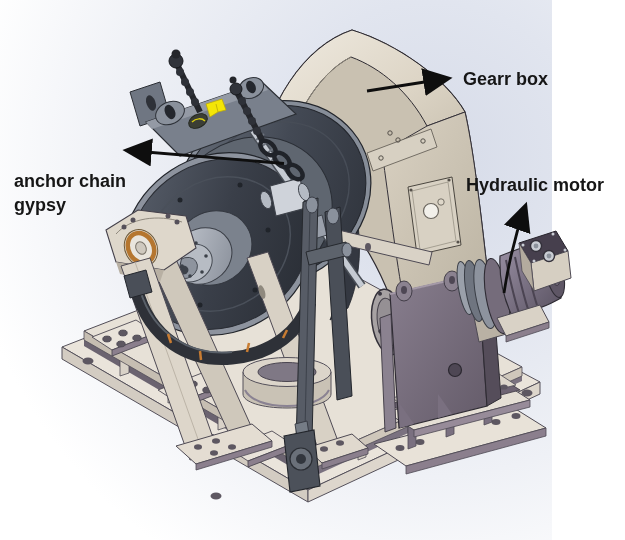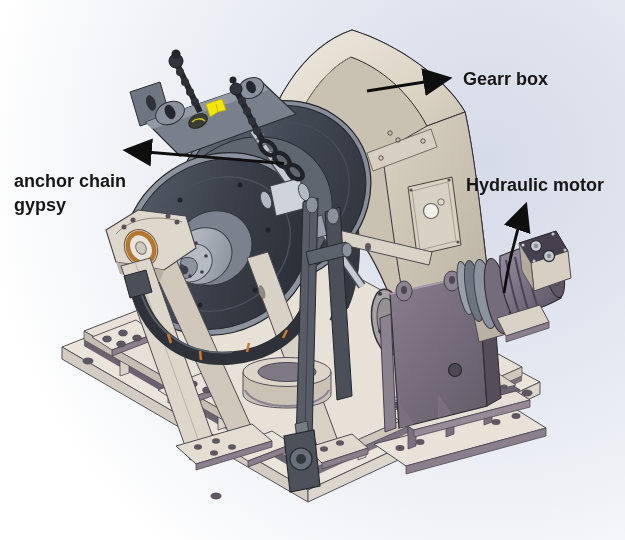--- a/index.html
+++ b/index.html
@@ -1,21 +1,21 @@
 <!DOCTYPE html>
 <html><head>
 <meta charset="utf-8">
 <style>
   html,body{margin:0;padding:0;}
   body{
     width:625px;height:540px;overflow:hidden;
     font-family:"Liberation Sans", sans-serif;
   }
   .stage{
-    position:relative;width:625px;height:540px;
+    position:relative;width:552px;height:540px;
     background:radial-gradient(circle at 78% 30%, #d6dbe8 0%, #e1e5ef 28%, #eff1f6 55%, #ffffff 82%);
   }
   svg{display:block;width:625px;height:540px;}
   text.callout{
     font-family:"Liberation Sans", sans-serif;
     font-size:18px;font-weight:600;fill:#161616;
   }
 </style>
 </head>
 <body>

